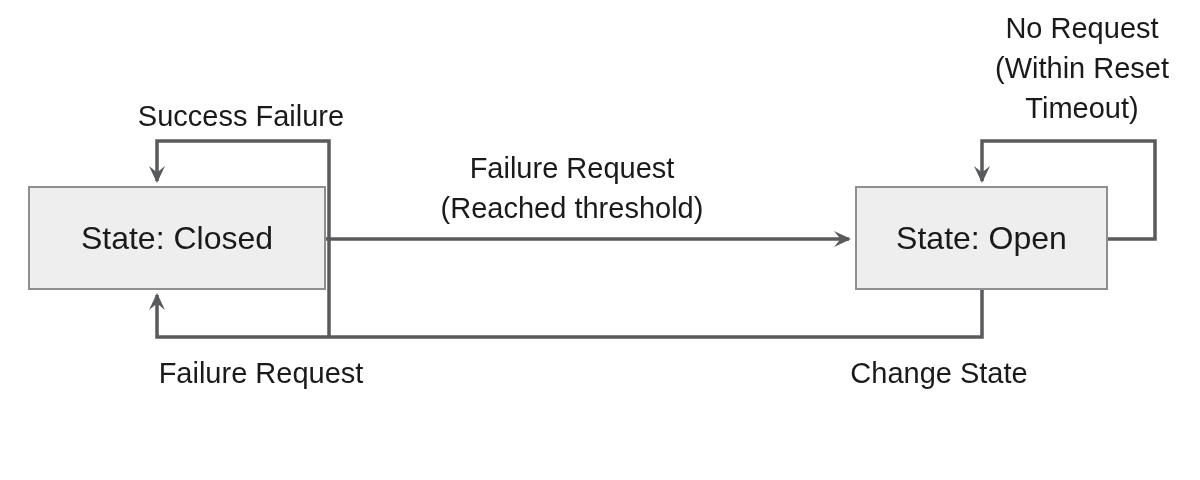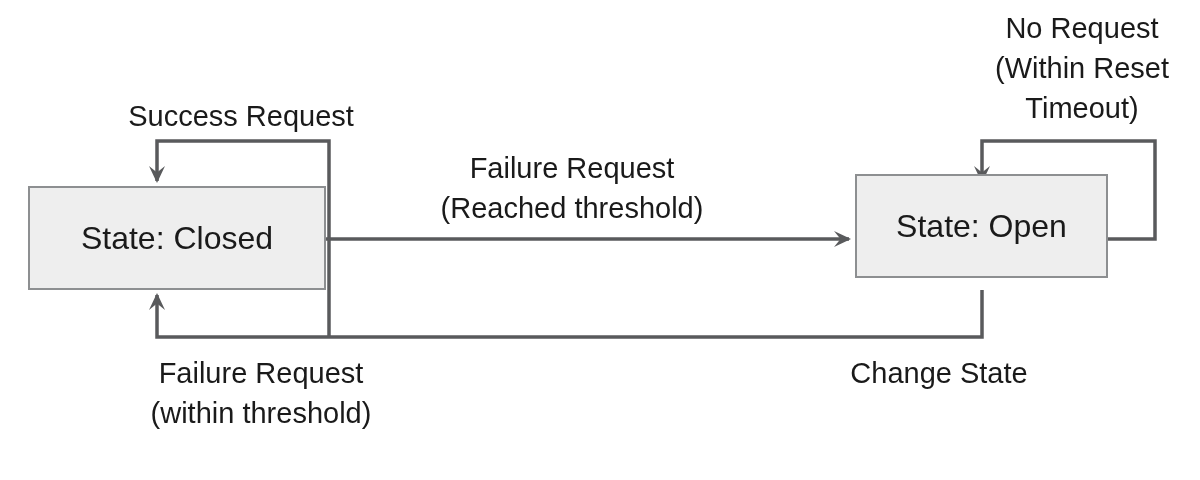--- a/index.html
+++ b/index.html
@@ -36,21 +36,21 @@
   .state-node {
     position: absolute;
     background: var(--color-box_fill);
     border: 2px solid var(--color-box_border);
     display: flex; align-items: center; justify-content: center;
     font-size: 32px;
     color: var(--color-text);
     white-space: nowrap;
   }
   .node-closed { left: 28px; top: 186px; width: 298px; height: 104px; }
-  .node-open   { left: 855px; top: 174px; width: 253px; height: 104px; }
+  .node-open   { left: 855px; top: 186px; width: 253px; height: 104px; }
   .edge-label {
     position: absolute;
     width: 300px;
     text-align: center;
     font-size: 29px;
     line-height: 40px;
     color: var(--color-text);
     white-space: nowrap;
   }
   .label-success        { left: 91px;  top: 96px;  }
@@ -83,31 +83,30 @@
   </svg>
 
   <div class="state-node node-closed">
     <span>State: Closed</span>
   </div>
   <div class="state-node node-open">
     <span>State: Open</span>
   </div>
 
   <div class="edge-label label-success">
-    <div>Success Request</div>
+    <div>Success Failure</div>
   </div>
 
   <div class="edge-label label-failure-reach">
     <div>Failure Request</div>
     <div>(Reached threshold)</div>
   </div>
 
   <div class="edge-label label-failure-within">
     <div>Failure Request</div>
-    <div>(within threshold)</div>
   </div>
 
   <div class="edge-label label-no-request">
     <div>No Request</div>
     <div>(Within Reset</div>
     <div>Timeout)</div>
   </div>
 
   <div class="edge-label label-change-state">
     <div>Change State</div>

